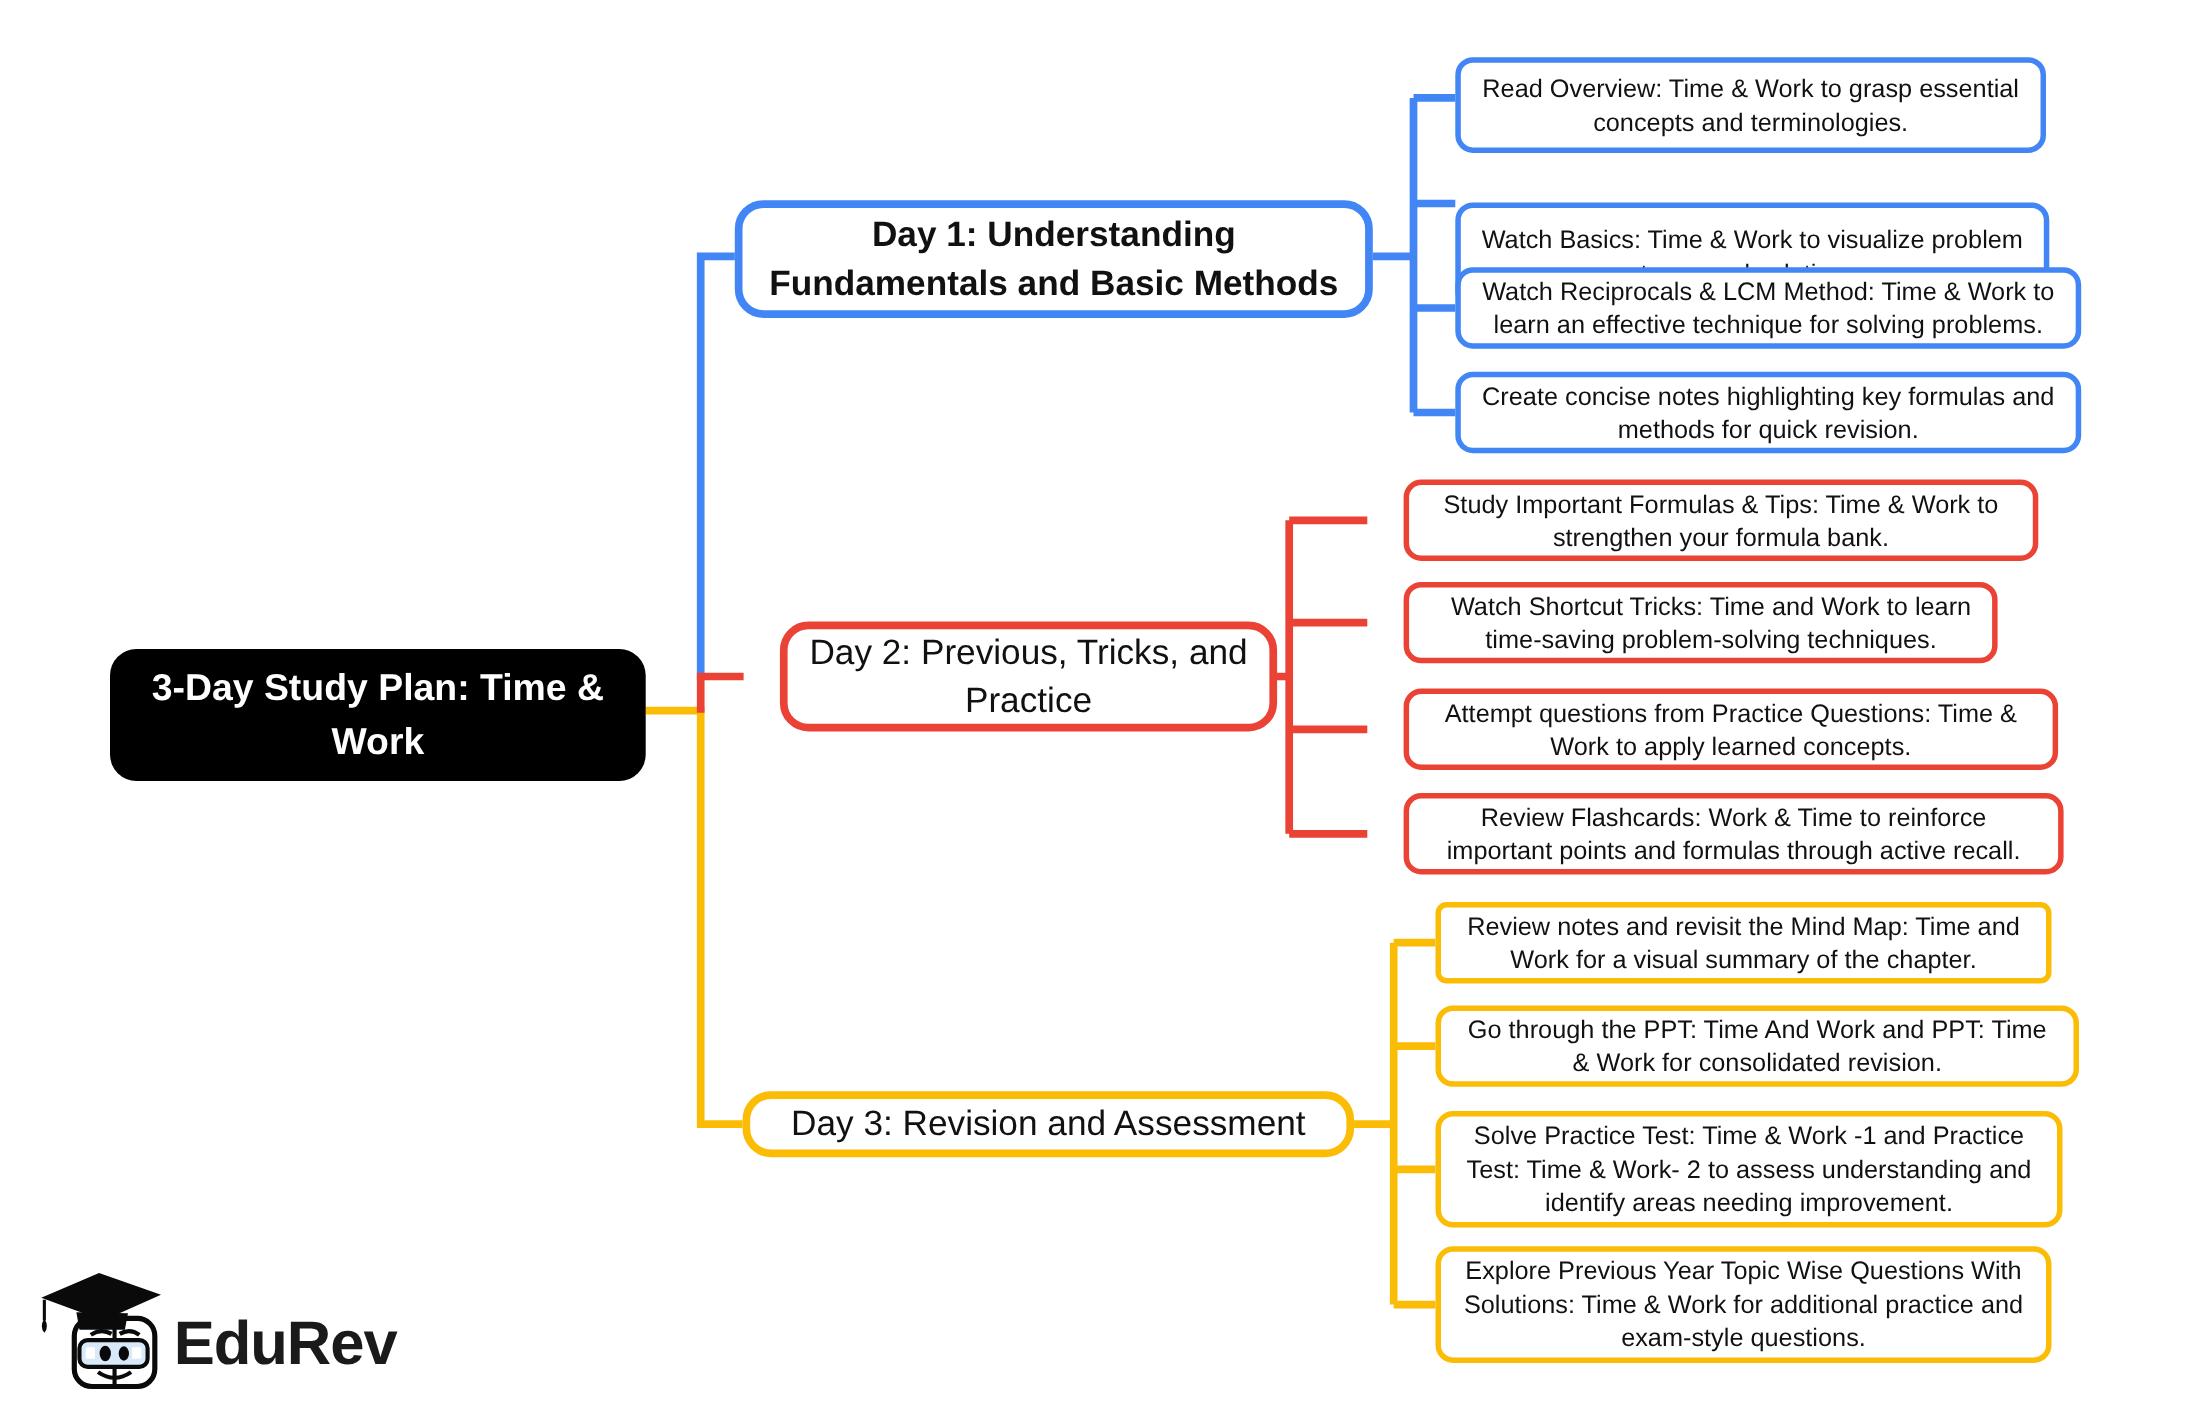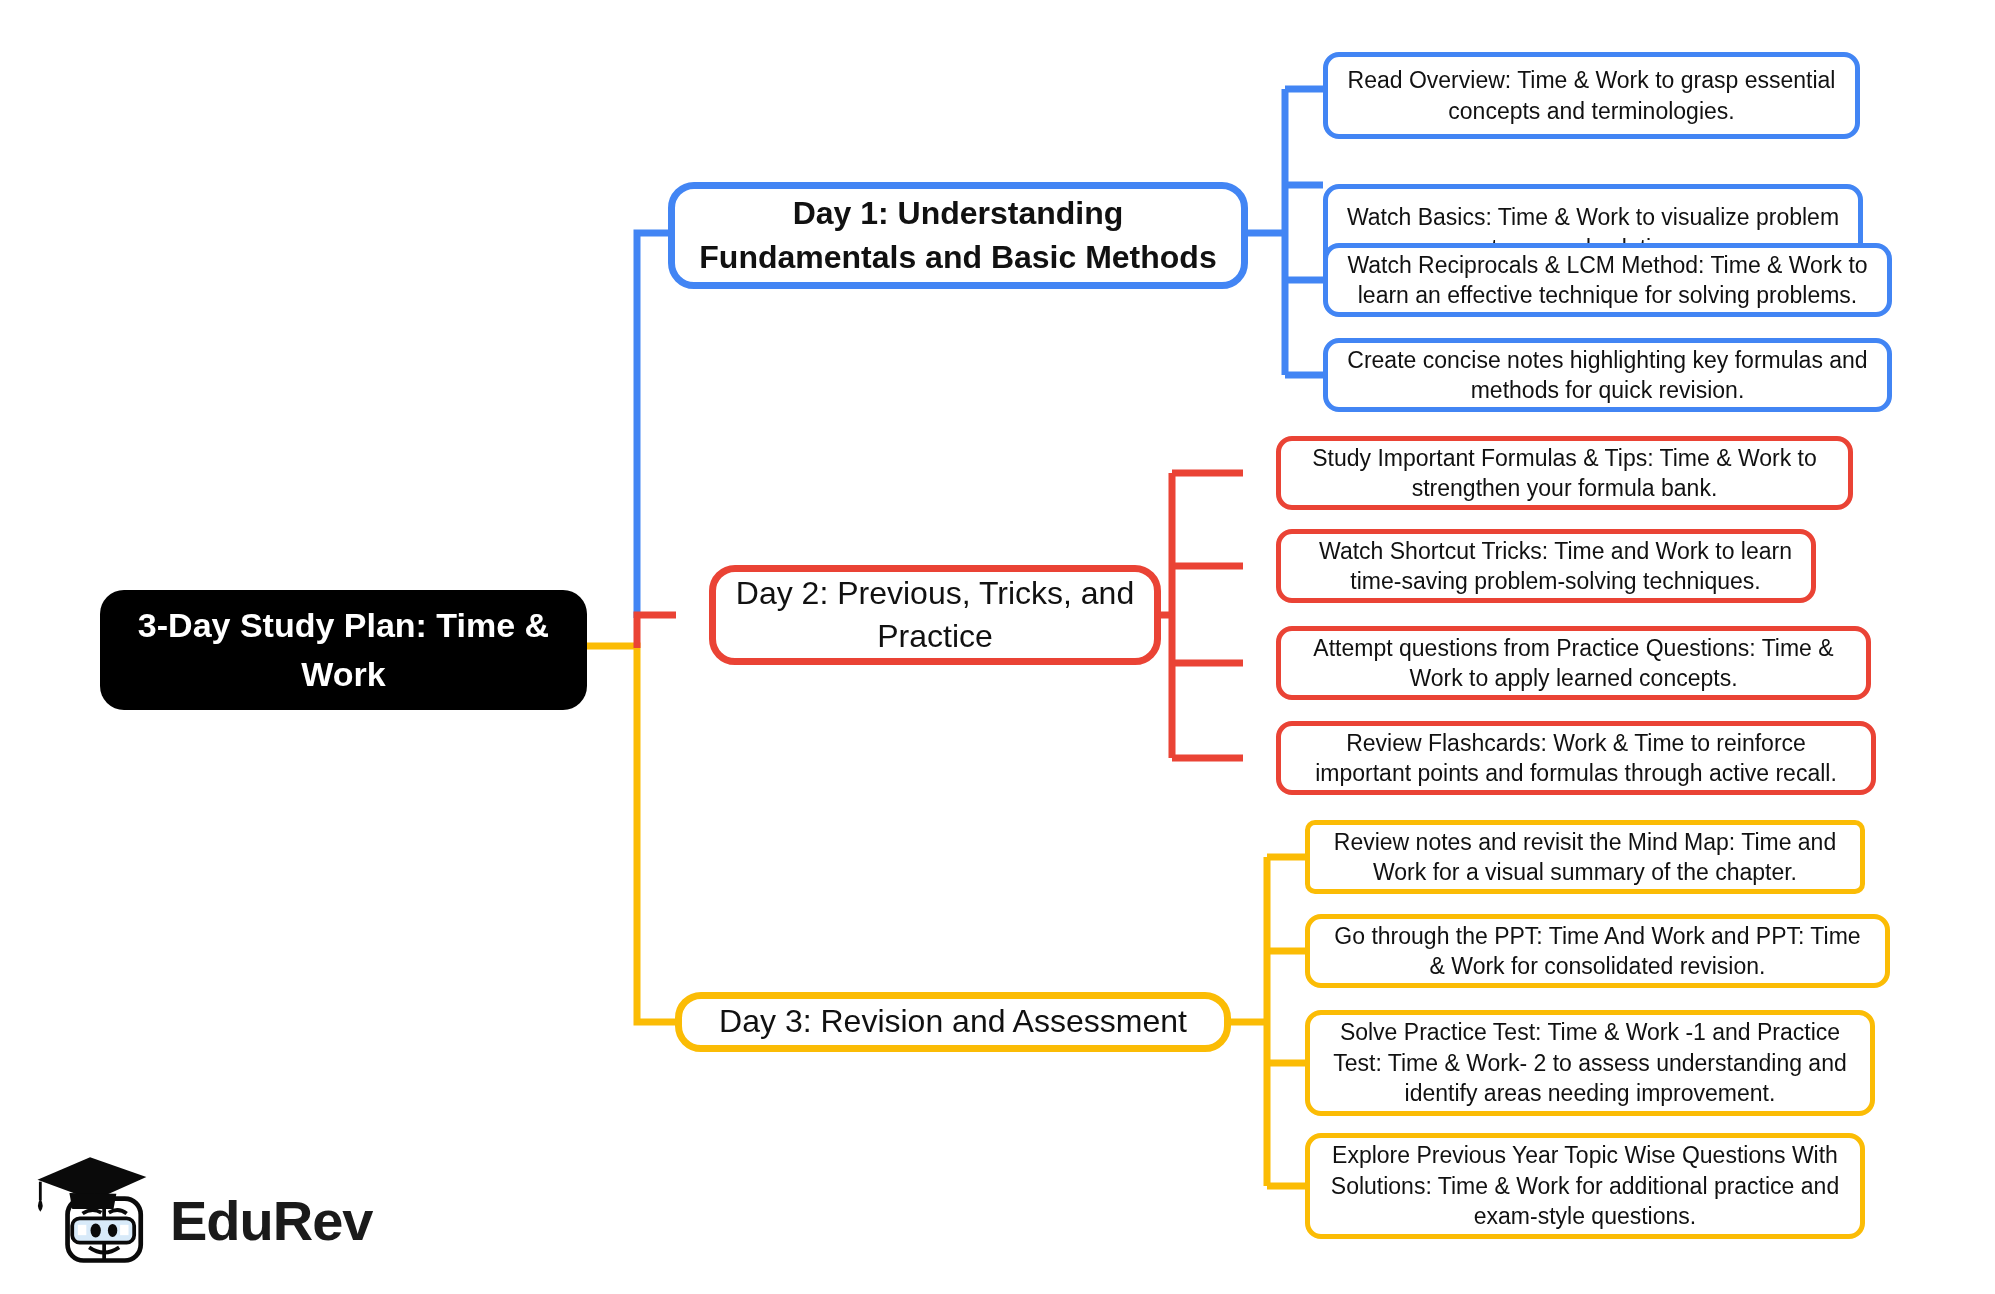--- a/index.html
+++ b/index.html
@@ -35,21 +35,21 @@
   }
   .c-blue{border-color:#4285F4;}
   .c-red{border-color:#EA4335;margin-left:33px;}
   .c-yellow{border-color:#FBBC05;}
   .logo{
     position:absolute;left:30px;top:1146px;
     display:flex;align-items:center;
   }
   .logo-text{
     font-size:56px;font-weight:bold;color:#1a1a1a;
-    letter-spacing:-1px;margin-left:18px;margin-top:26px;
+    letter-spacing:-1px;margin-left:6px;margin-top:26px;
   }
 </style>
 </head>
 <body>
 
 <div class="canvas">
 
   <svg class="connectors" viewBox="0 0 1995 1294" xmlns="http://www.w3.org/2000/svg">
 
     <path d="M 587 646 L 637 646 L 637 1022 L 675 1022" fill="none" stroke="#FBBC05" stroke-width="7"></path>

